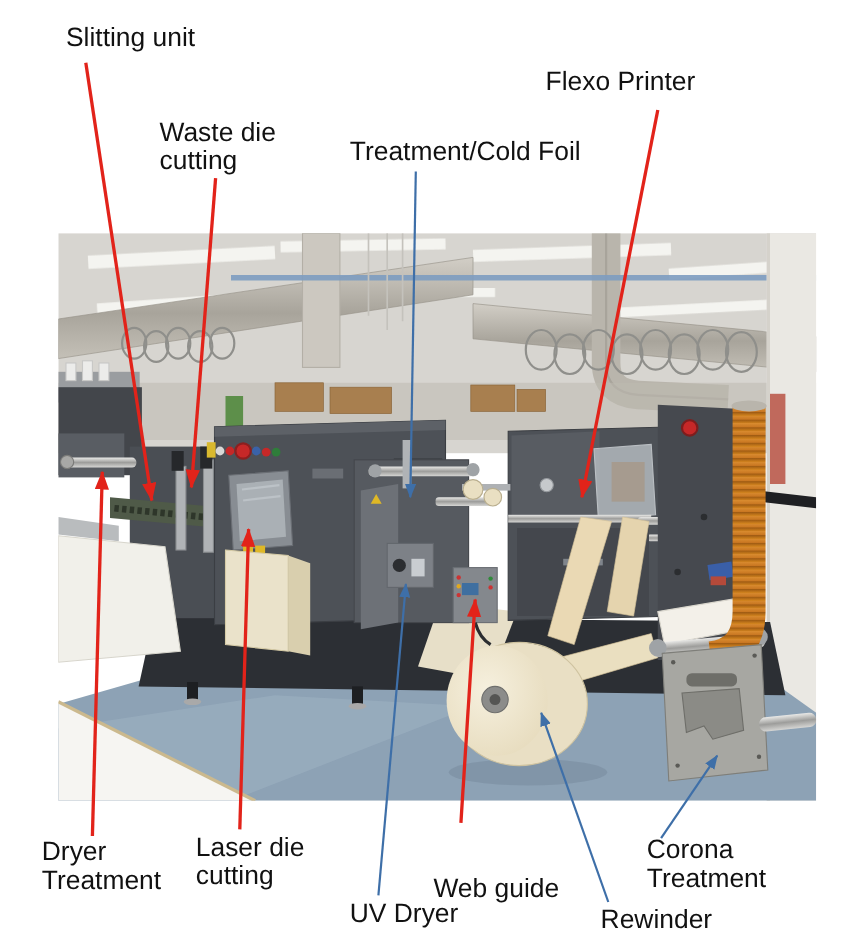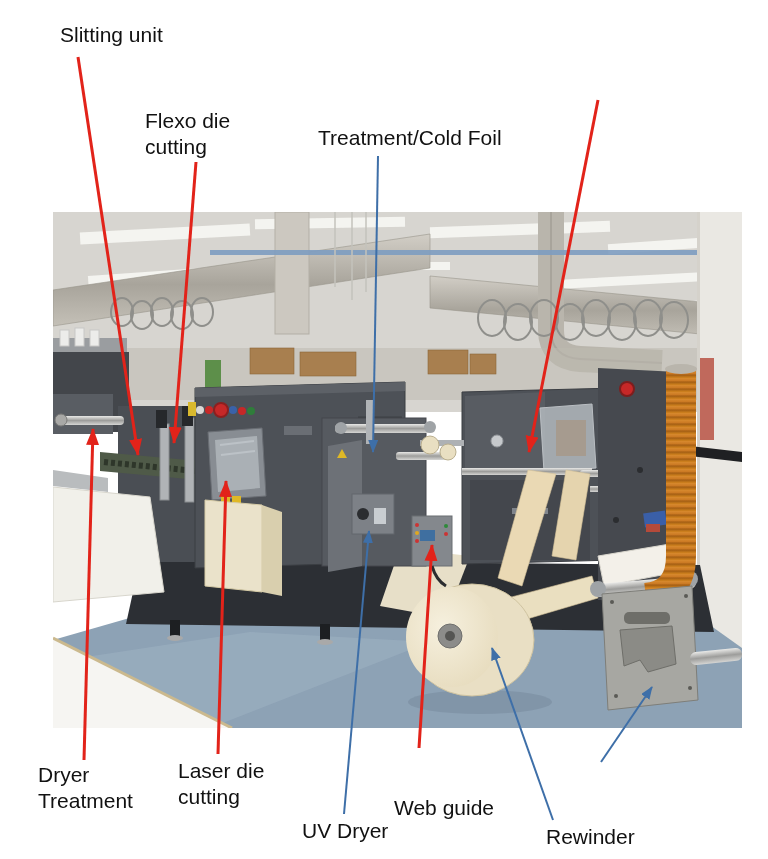--- a/index.html
+++ b/index.html
@@ -1,21 +1,21 @@
 <!DOCTYPE html>
 <html><head>
 <meta charset="utf-8">
 <style>
   html,body{margin:0;padding:0;background:#ffffff;}
   .canvas{position:relative;width:768px;height:859px;background:#ffffff;overflow:hidden;
           font-family:"Liberation Sans", sans-serif;}
   .photo-wrap{position:absolute;left:0;top:0;width:768px;height:859px;}
   #arrow-layer{position:absolute;left:0;top:0;width:768px;height:859px;pointer-events:none;}
   #labels{position:absolute;left:0;top:0;width:768px;height:859px;}
-  .anno-label{position:absolute;color:#111111;font-size:21px;line-height:26px;white-space:nowrap;}
+  .anno-label{position:absolute;color:#111111;font-size:24px;line-height:26px;white-space:nowrap;}
 </style>
 </head>
 <body>
 
 <div class="canvas">
 
   <div class="photo-wrap">
   <svg width="768" height="859" viewBox="0 0 768 859" xmlns="http://www.w3.org/2000/svg">
     <defs>
       <clipPath id="photoClip">
@@ -251,37 +251,44 @@
       <line x1="419" y1="748" x2="432" y2="545" stroke="#e2231a" stroke-width="3" marker-end="url(#head-red)"></line>
       <line x1="553" y1="820" x2="492" y2="648" stroke="#3e6fa8" stroke-width="2" marker-end="url(#head-blue)"></line>
       <line x1="601" y1="762" x2="652" y2="687" stroke="#3e6fa8" stroke-width="2" marker-end="url(#head-blue)"></line>
     </svg>
 
   <div id="labels">
       <div class="anno-label" style="left: 60px; top: 22px; color: rgb(17, 17, 17);">
         <span style="display: block;">Slitting unit</span>
       </div>
       <div class="anno-label" style="left: 145px; top: 108px; color: rgb(17, 17, 17);">
-        <span style="display: block;">Flexo die</span>
+        <span style="display: block;">Waste die</span>
         <span style="display: block;">cutting</span>
       </div>
       <div class="anno-label" style="left: 318px; top: 125px; color: rgb(17, 17, 17);">
         <span style="display: block;">Treatment/Cold Foil</span>
+      </div>
+      <div class="anno-label" style="left: 496px; top: 62px; color: rgb(17, 17, 17);">
+        <span style="display: block;">Flexo Printer</span>
       </div>
       <div class="anno-label" style="left: 38px; top: 762px; color: rgb(17, 17, 17);">
         <span style="display: block;">Dryer</span>
         <span style="display: block;">Treatment</span>
       </div>
       <div class="anno-label" style="left: 178px; top: 758px; color: rgb(17, 17, 17);">
         <span style="display: block;">Laser die</span>
         <span style="display: block;">cutting</span>
       </div>
-      <div class="anno-label" style="left: 302px; top: 818px; color: rgb(17, 17, 17);">
+      <div class="anno-label" style="left: 318px; top: 818px; color: rgb(17, 17, 17);">
         <span style="display: block;">UV Dryer</span>
       </div>
       <div class="anno-label" style="left: 394px; top: 752px; color: rgb(17, 17, 17);">
         <span style="display: block; margin-top: 43px;">Web guide</span>
       </div>
       <div class="anno-label" style="left: 546px; top: 824px; color: rgb(17, 17, 17);">
         <span style="display: block;">Rewinder</span>
       </div>
+      <div class="anno-label" style="left: 588px; top: 760px; color: rgb(17, 17, 17);">
+        <span style="display: block;">Corona</span>
+        <span style="display: block;">Treatment</span>
+      </div>
     </div>
 </div>
 
 </body></html>

